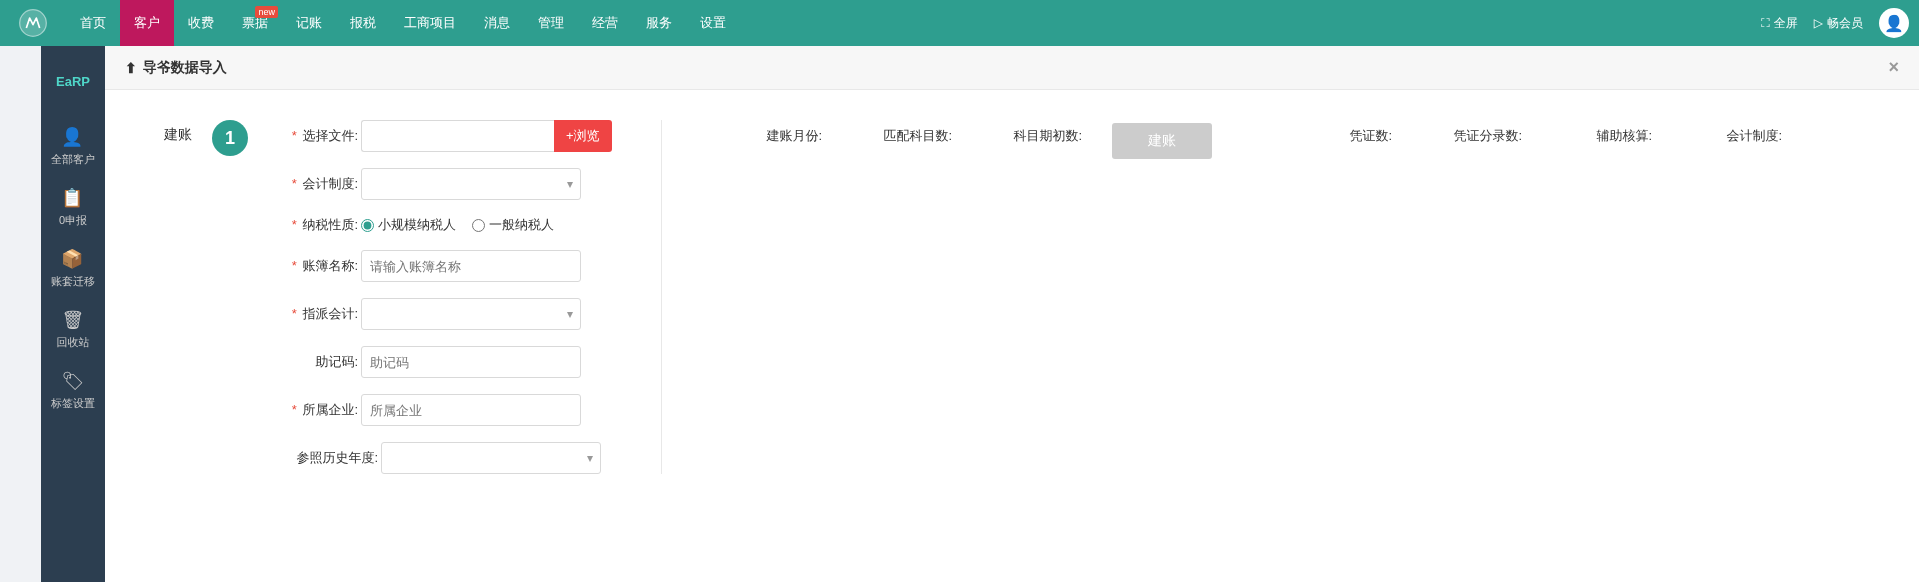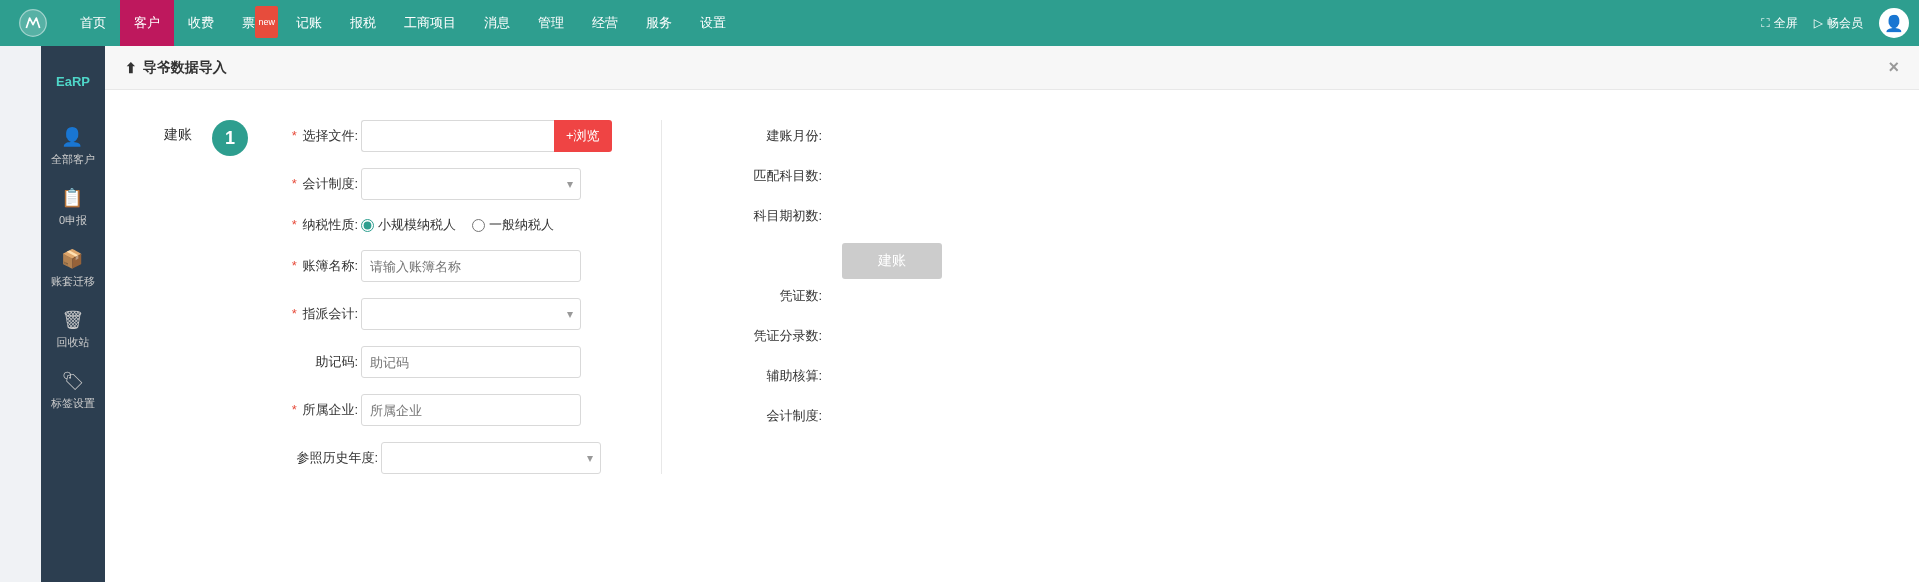--- a/index.html
+++ b/index.html
@@ -34,21 +34,21 @@
       position: relative;
     }
     .nav-item.active { background: #be185d; }
     .nav-item .new-badge {
       position: absolute;
       top: 6px;
       right: 4px;
       background: #e74c3c;
       color: #fff;
       font-size: 9px;
-      padding: 11px 3px;
+      padding: 1px 3px;
       border-radius: 2px;
       margin-left: 20px;
     }
     .navbar-right {
       margin-left: auto;
       display: flex;
       align-items: center;
       gap: 16px;
       color: #fff;
       font-size: 12px;
@@ -267,22 +267,22 @@
       cursor: pointer;
       font-size: 13px;
       color: #333;
     }
     .radio-item input[type="radio"] { cursor: pointer; accent-color: #2e9e8f; }
 
     
     .info-section {
       width: 280px;
       display: flex;
-      flex-direction: column;
-      gap: 8px;
+      flex-direction: row;
+      gap: 20px;
     }
     .info-row {
       display: flex;
       align-items: center;
       gap: 10px;
       height: 32px;
     }
     .info-label {
       width: 100px;
       text-align: right;

